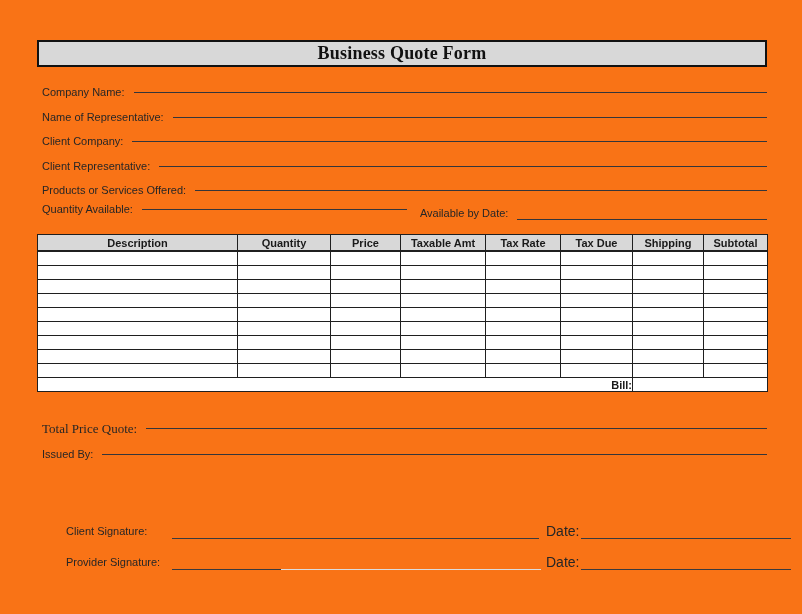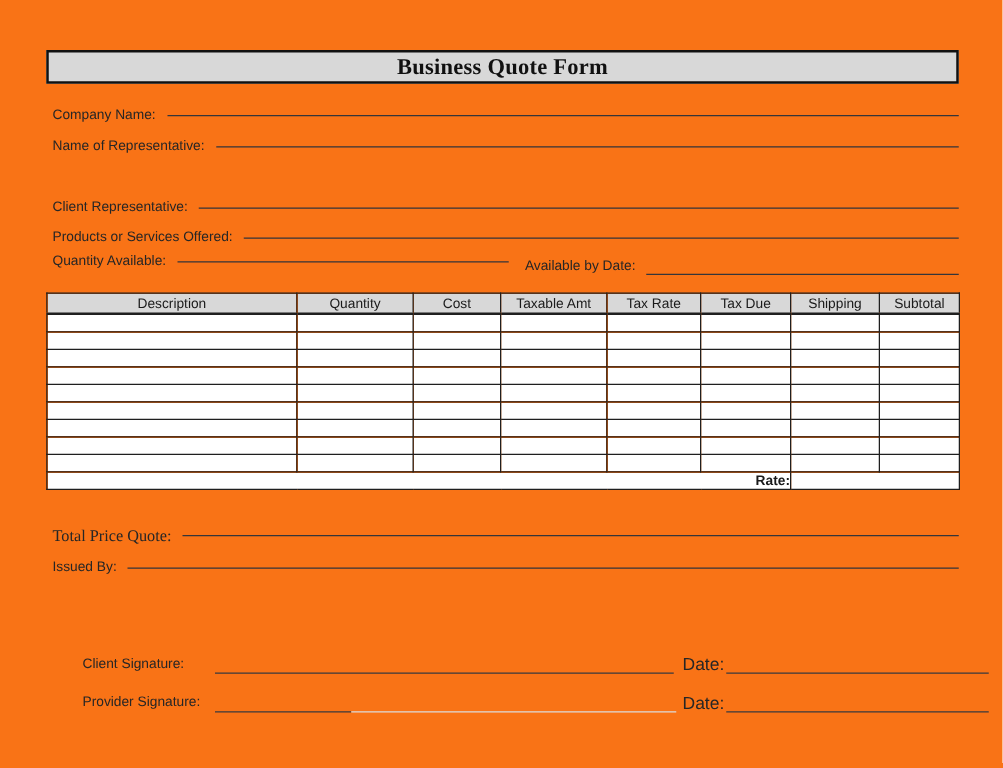--- a/index.html
+++ b/index.html
@@ -29,21 +29,21 @@
   .subwrap{display:flex;flex:1;align-items:flex-end;transform:translateY(4px);}
 
   
   table.quote{
     position:absolute;left:0;top:234px;width:730px;border-collapse:collapse;table-layout:fixed;
   }
   table.quote th,table.quote td{
     border:1.5px solid #1f1f1f;padding:0;font-size:11px;overflow:hidden;
   }
   table.quote th{
-    background:var(--header-fill,#d8d8d8);height:15px;font-weight:normal;color:#1a1a1a;
+    background:var(--header-fill,#d8d8d8);height:15px;font-weight:bold;color:#1a1a1a;
     border-bottom-width:2px;
   }
   table.quote td{height:13px;background:#fff;}
   td.total-label{
     text-align:right;font-weight:bold;padding-right:5px;color:#1a1a1a;
   }
 
   
   .sig-row{position:absolute;left:0;right:0;height:17px;margin-left:24px;}
   .sig-row .f-label{position:absolute;left:5px;bottom:1px;padding:0;}
@@ -65,20 +65,24 @@
     <div class="f-row" style="top:84px;">
       <span class="f-label">Company Name:</span>
       <span class="f-line"></span>
     </div>
 
     <div class="f-row" style="top:109px;">
       <span class="f-label">Name of Representative:</span>
       <span class="f-line"></span>
     </div>
 
+    <div class="f-row" style="top:133px;">
+      <span class="f-label">Client Company:</span>
+      <span class="f-line"></span>
+    </div>
 
     <div class="f-row" style="top:158px;">
       <span class="f-label">Client Representative:</span>
       <span class="f-line"></span>
     </div>
 
     <div class="f-row" style="top:201px;">
       <span class="f-label">Quantity Available:</span>
       <span class="f-line fixed" style="width:265px;"></span>
       <span class="subwrap">
@@ -100,21 +104,21 @@
           <col style="width:85px">
         <col style="width:75px">
           <col style="width:72px">
           <col style="width:71px">
           <col style="width:64px">
       </colgroup>
       <thead>
         <tr>
           <th>Description</th>
           <th>Quantity</th>
-          <th>Cost</th>
+          <th>Price</th>
           <th>Taxable Amt</th>
           <th>Tax Rate</th>
           <th>Tax Due</th>
           <th>Shipping</th>
           <th>Subtotal</th>
         </tr>
       </thead>
       <tbody>
         <tr>
           <td></td>
@@ -202,21 +206,21 @@
           <td></td>
           <td></td>
           <td></td>
           <td></td>
           <td></td>
           <td></td>
         </tr>
         </tbody>
       <tfoot>
         <tr>
-          <td class="total-label" colspan="6">Rate:</td>
+          <td class="total-label" colspan="6">Bill:</td>
           <td colspan="2"></td>
         </tr>
       </tfoot>
     </table>
 
     <div class="f-row" style="top:446px;">
       <span class="f-label">Issued By:</span>
       <span class="f-line"></span>
     </div>
 

